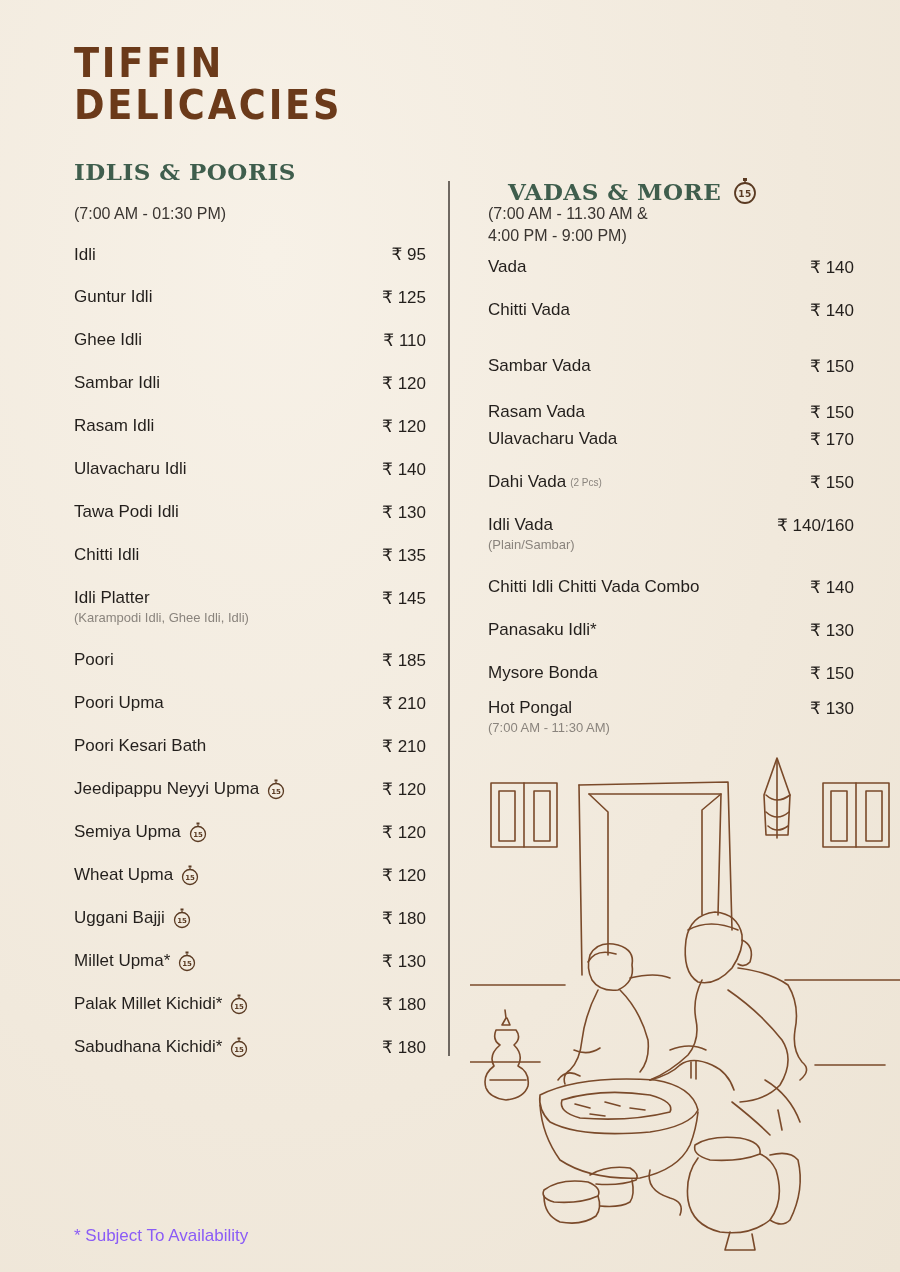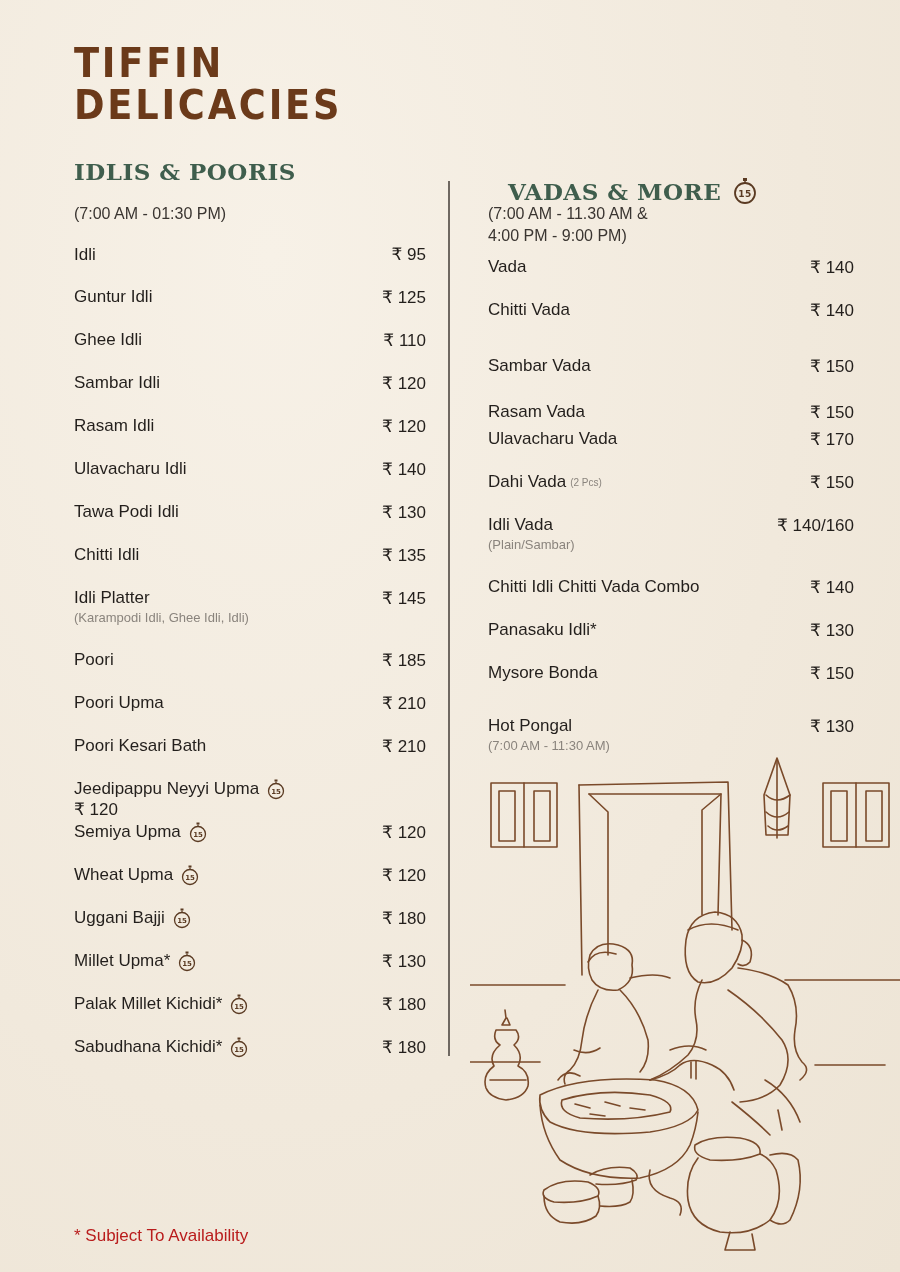--- a/index.html
+++ b/index.html
@@ -55,21 +55,21 @@
     display: inline-block; position: relative;
     width: 18px; height: 20px;
   }
   .timer svg { display: block; }
   .divider {
     position: absolute; left: 448px; top: 181px;
     width: 2px; height: 875px; background: #6f6861;
   }
   .footer {
     position: absolute; left: 74px; top: 1226px;
-    font-size: 17px; color: #b91c1c;
+    font-size: 17px; color: #8b5cf6;
   }
   .illustration { position: absolute; left: 470px; top: 750px; }
 </style>
 </head>
 <body>
 
 <div class="title">
   <div>TIFFIN</div>
   <div>DELICACIES</div>
 </div>
@@ -170,21 +170,21 @@
       <div class="price">₹ 210</div>
     </div>
     <div class="item" style="left: 74px; width: 352px; top: 736px;">
       <div class="name-wrap">
         <div class="name">
           <span>Poori Kesari Bath</span>
         </div>
       </div>
       <div class="price">₹ 210</div>
     </div>
-    <div class="item" style="left: 74px; width: 352px; top: 779px; flex-direction: column;">
+    <div class="item" style="left: 74px; width: 352px; top: 779px;">
       <div class="name-wrap">
         <div class="name">
           <span>Jeedipappu Neyyi Upma</span>
           <span class="timer">
             <svg width="18" height="21" viewBox="0 0 18 21">
               <rect x="7.5" y="0.5" width="3" height="2" fill="#5a3a22"></rect>
               <line x1="9" y1="2.5" x2="9" y2="4" stroke="#5a3a22" stroke-width="1.2"></line>
               <circle cx="9" cy="12" r="7.5" fill="none" stroke="#5a3a22" stroke-width="1.3"></circle>
               <text x="9" y="14.8" font-size="7" text-anchor="middle" fill="#5a3a22" font-family="DejaVu Sans, sans-serif" font-weight="bold">15</text>
             </svg>
@@ -385,21 +385,21 @@
       <div class="price">₹ 130</div>
     </div>
     <div class="item" style="left: 488px; width: 366px; top: 663px;">
       <div class="name-wrap">
         <div class="name">
           <span>Mysore Bonda</span>
         </div>
       </div>
       <div class="price">₹ 150</div>
     </div>
-    <div class="item" style="left: 488px; width: 366px; top: 716px;">
+    <div class="item" style="left: 488px; width: 366px; top: 698px;">
       <div class="name-wrap">
         <div class="name">
           <span>Hot Pongal</span>
         </div>
         <div class="note">(7:00 AM - 11:30 AM)</div>
       </div>
       <div class="price">₹ 130</div>
     </div>
   </div>
 

